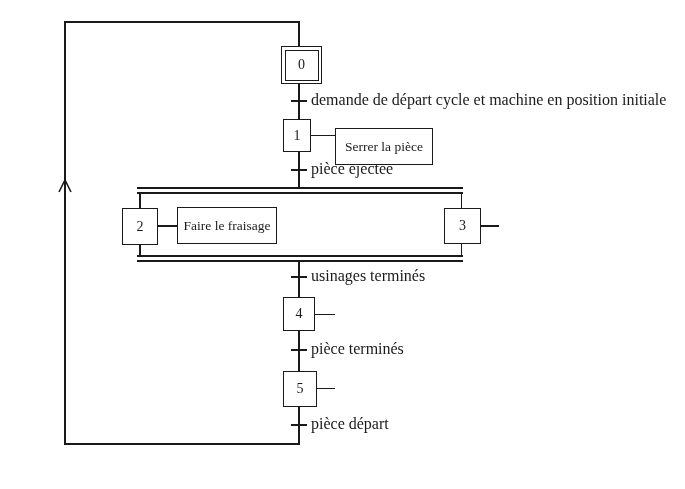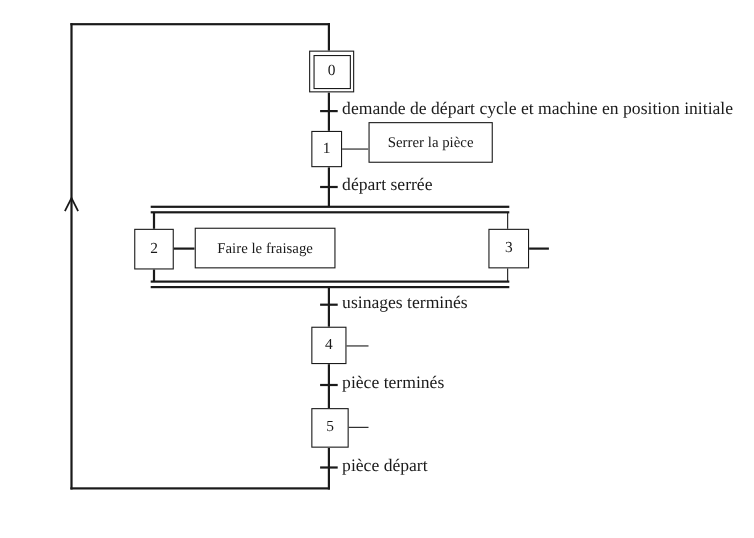--- a/index.html
+++ b/index.html
@@ -86,50 +86,50 @@
   <div class="v" style="left:460.5px; top:193px; height:16px;"></div>
   <div class="v" style="left:139px; top:244px; height:12px;"></div>
   <div class="v" style="left:460.5px; top:243px; height:13px;"></div>
   <div class="h" style="left:137px; top:255px; width:326px;"></div>
   <div class="h" style="left:137px; top:260px; width:326px;"></div>
 
   <div class="tick" style="left:291px; top:100px;"></div>
   <div class="tlabel" style="left:311px; top:92px;">demande de départ cycle et machine en position initiale</div>
 
   <div class="tick" style="left:291px; top:169px;"></div>
-  <div class="tlabel" style="left:311px; top:161px;">départ serrée</div>
+  <div class="tlabel" style="left:311px; top:161px;">pièce éjectée</div>
 
   <div class="tick" style="left:291px; top:276px;"></div>
   <div class="tlabel" style="left:311px; top:268px;">usinages terminés</div>
 
   <div class="tick" style="left:291px; top:349px;"></div>
   <div class="tlabel" style="left:311px; top:341px;">pièce terminés</div>
 
   <div class="tick" style="left:291px; top:424px;"></div>
   <div class="tlabel" style="left:311px; top:416px;">pièce départ</div>
 
   <div class="step" style="left:281px; top:46px; width:41px; height:38px;">
     <div class="step-inner">
       <span>0</span>
     </div>
   </div>
 
   <div class="step" style="left:283px; top:119px; width:28px; height:33px;">
     <span>1</span>
   </div>
   <div class="h" style="left:311px; top:134.5px; width:24px;"></div>
-  <div class="action" style="left:335px; top:111px; width:113px; height:37px;">
+  <div class="action" style="left:335px; top:128px; width:98px; height:37px;">
     <span>Serrer la pièce</span>
   </div>
 
   <div class="step" style="left:122px; top:208px; width:36px; height:37px;">
     <span>2</span>
   </div>
   <div class="h" style="left:158px; top:225px; width:19px;"></div>
-  <div class="action" style="left:177px; top:207px; width:128px; height:37px;">
+  <div class="action" style="left:177px; top:207px; width:100px; height:37px;">
     <span>Faire le fraisage</span>
   </div>
 
   <div class="step" style="left:444px; top:208px; width:37px; height:36px;">
     <span>3</span>
   </div>
   <div class="h" style="left:481px; top:225px; width:18px;"></div>
 
   <div class="step" style="left:283px; top:297px; width:32px; height:34px;">
     <span>4</span>

